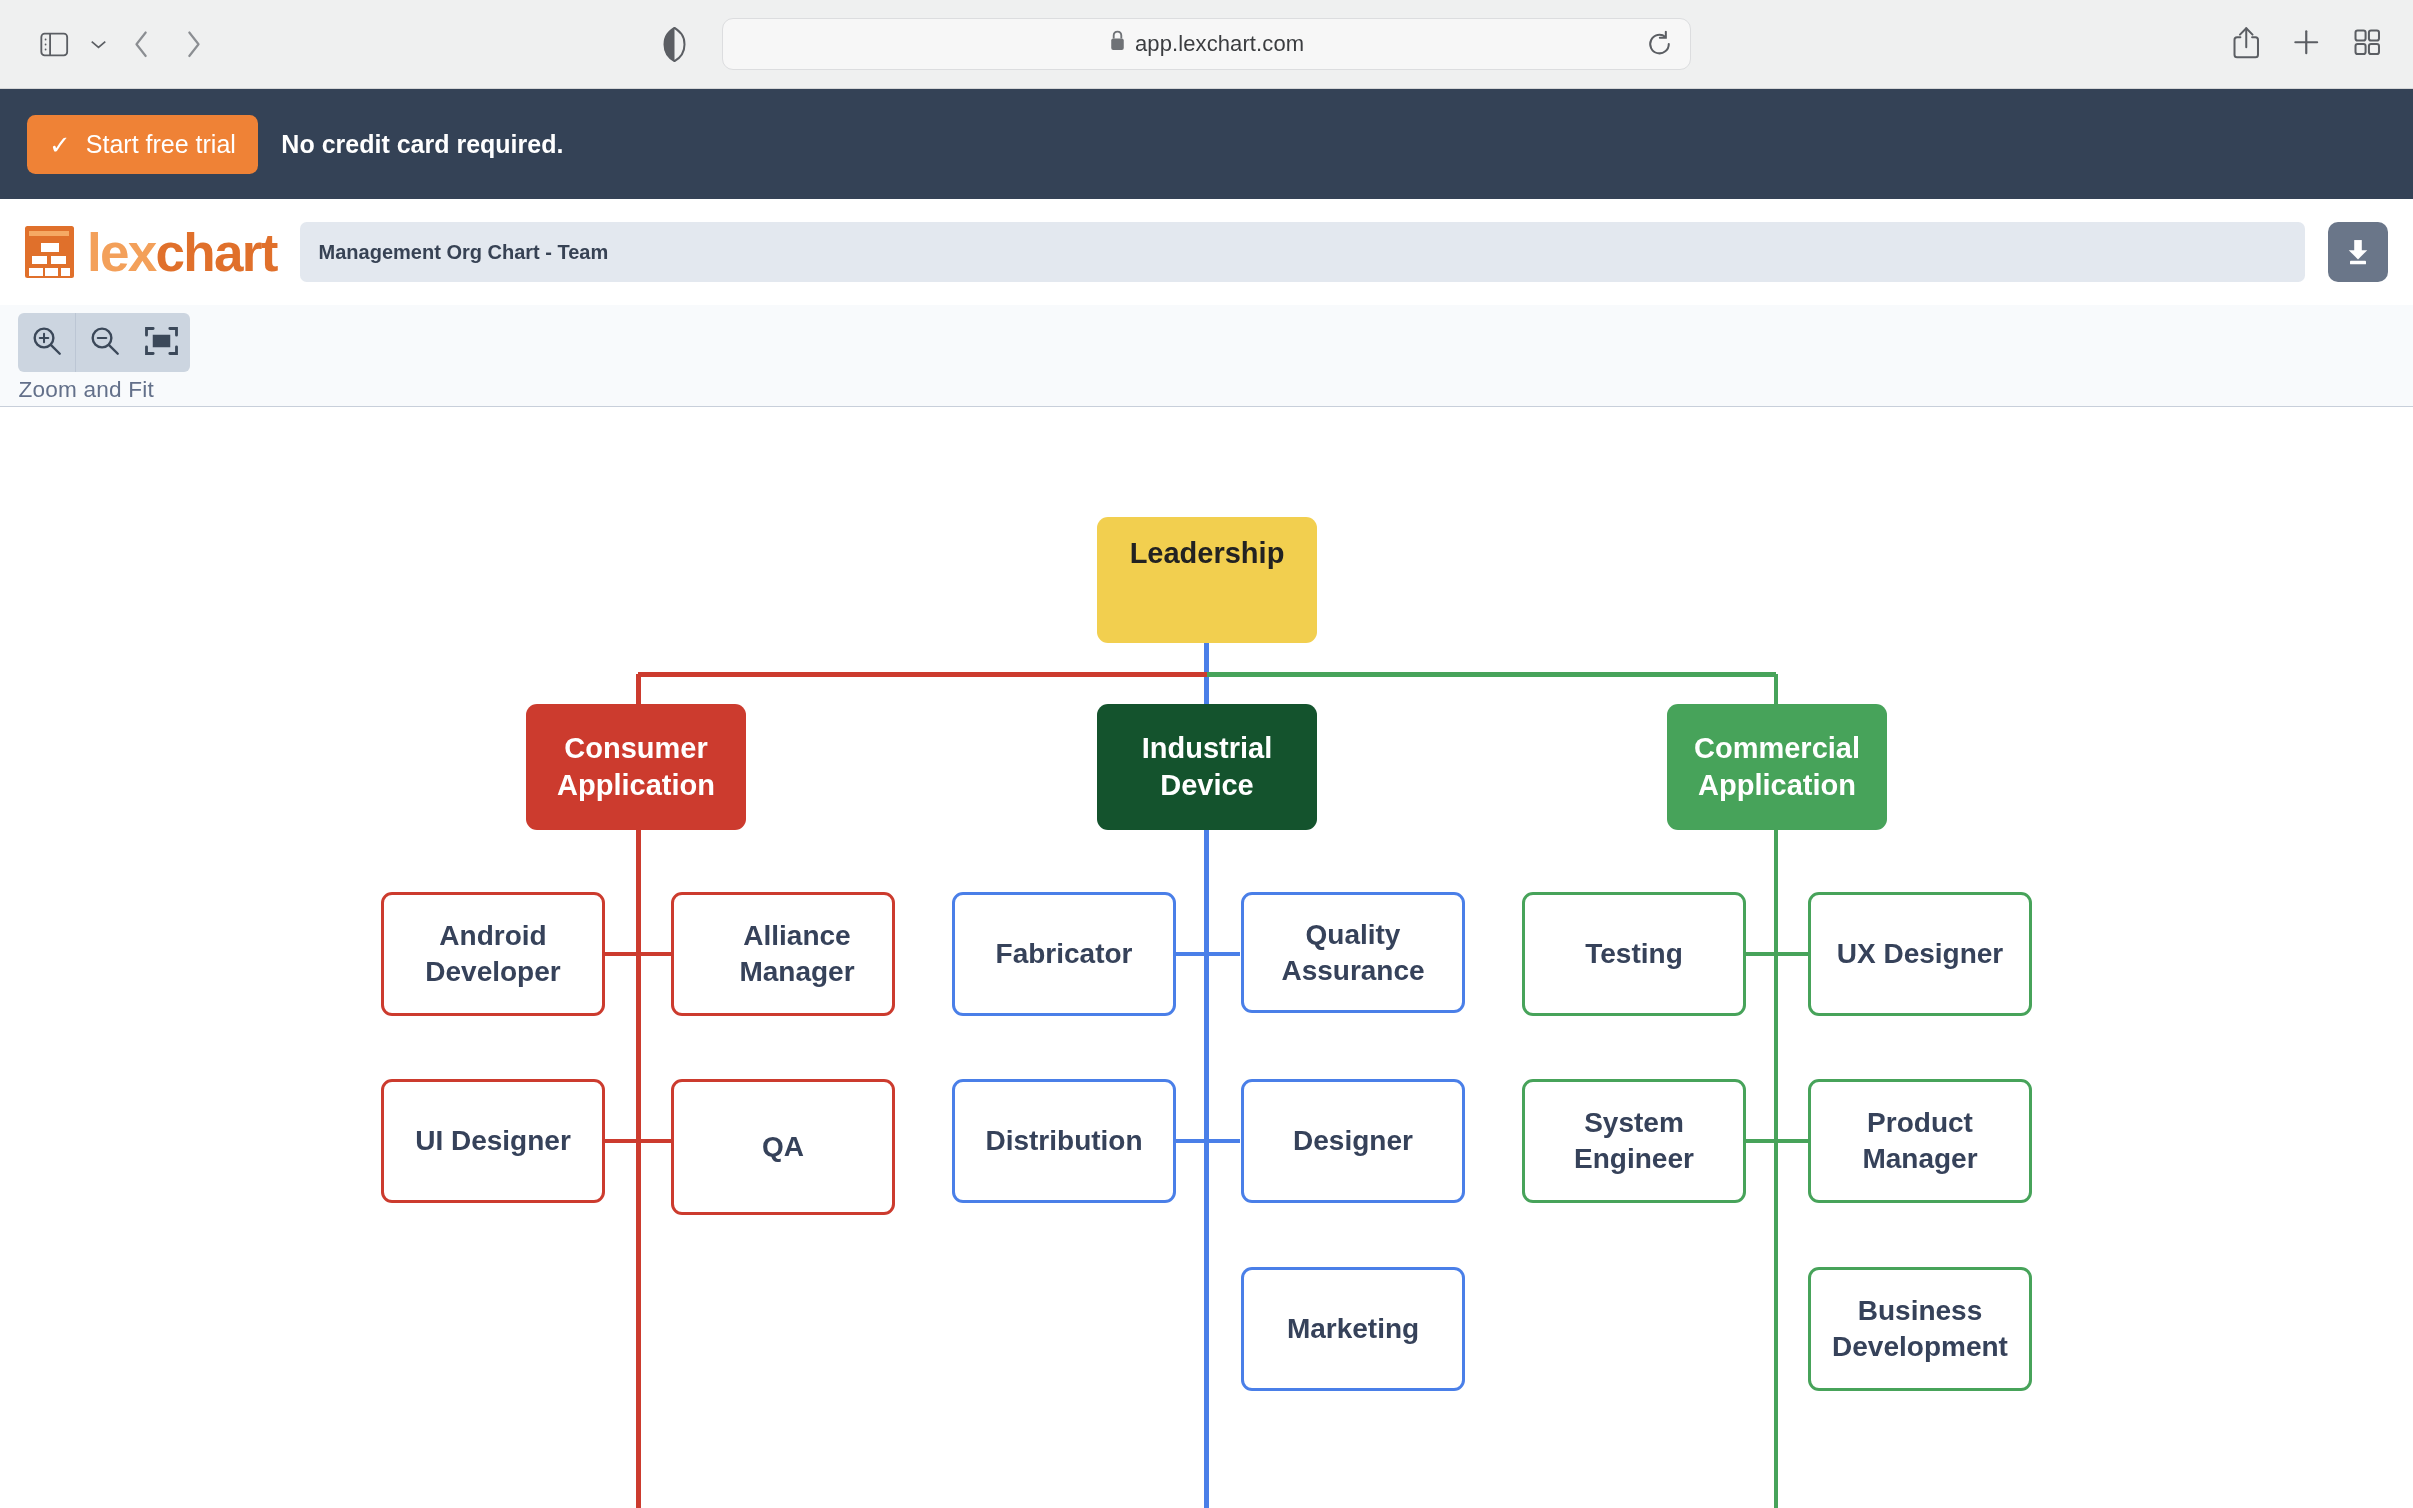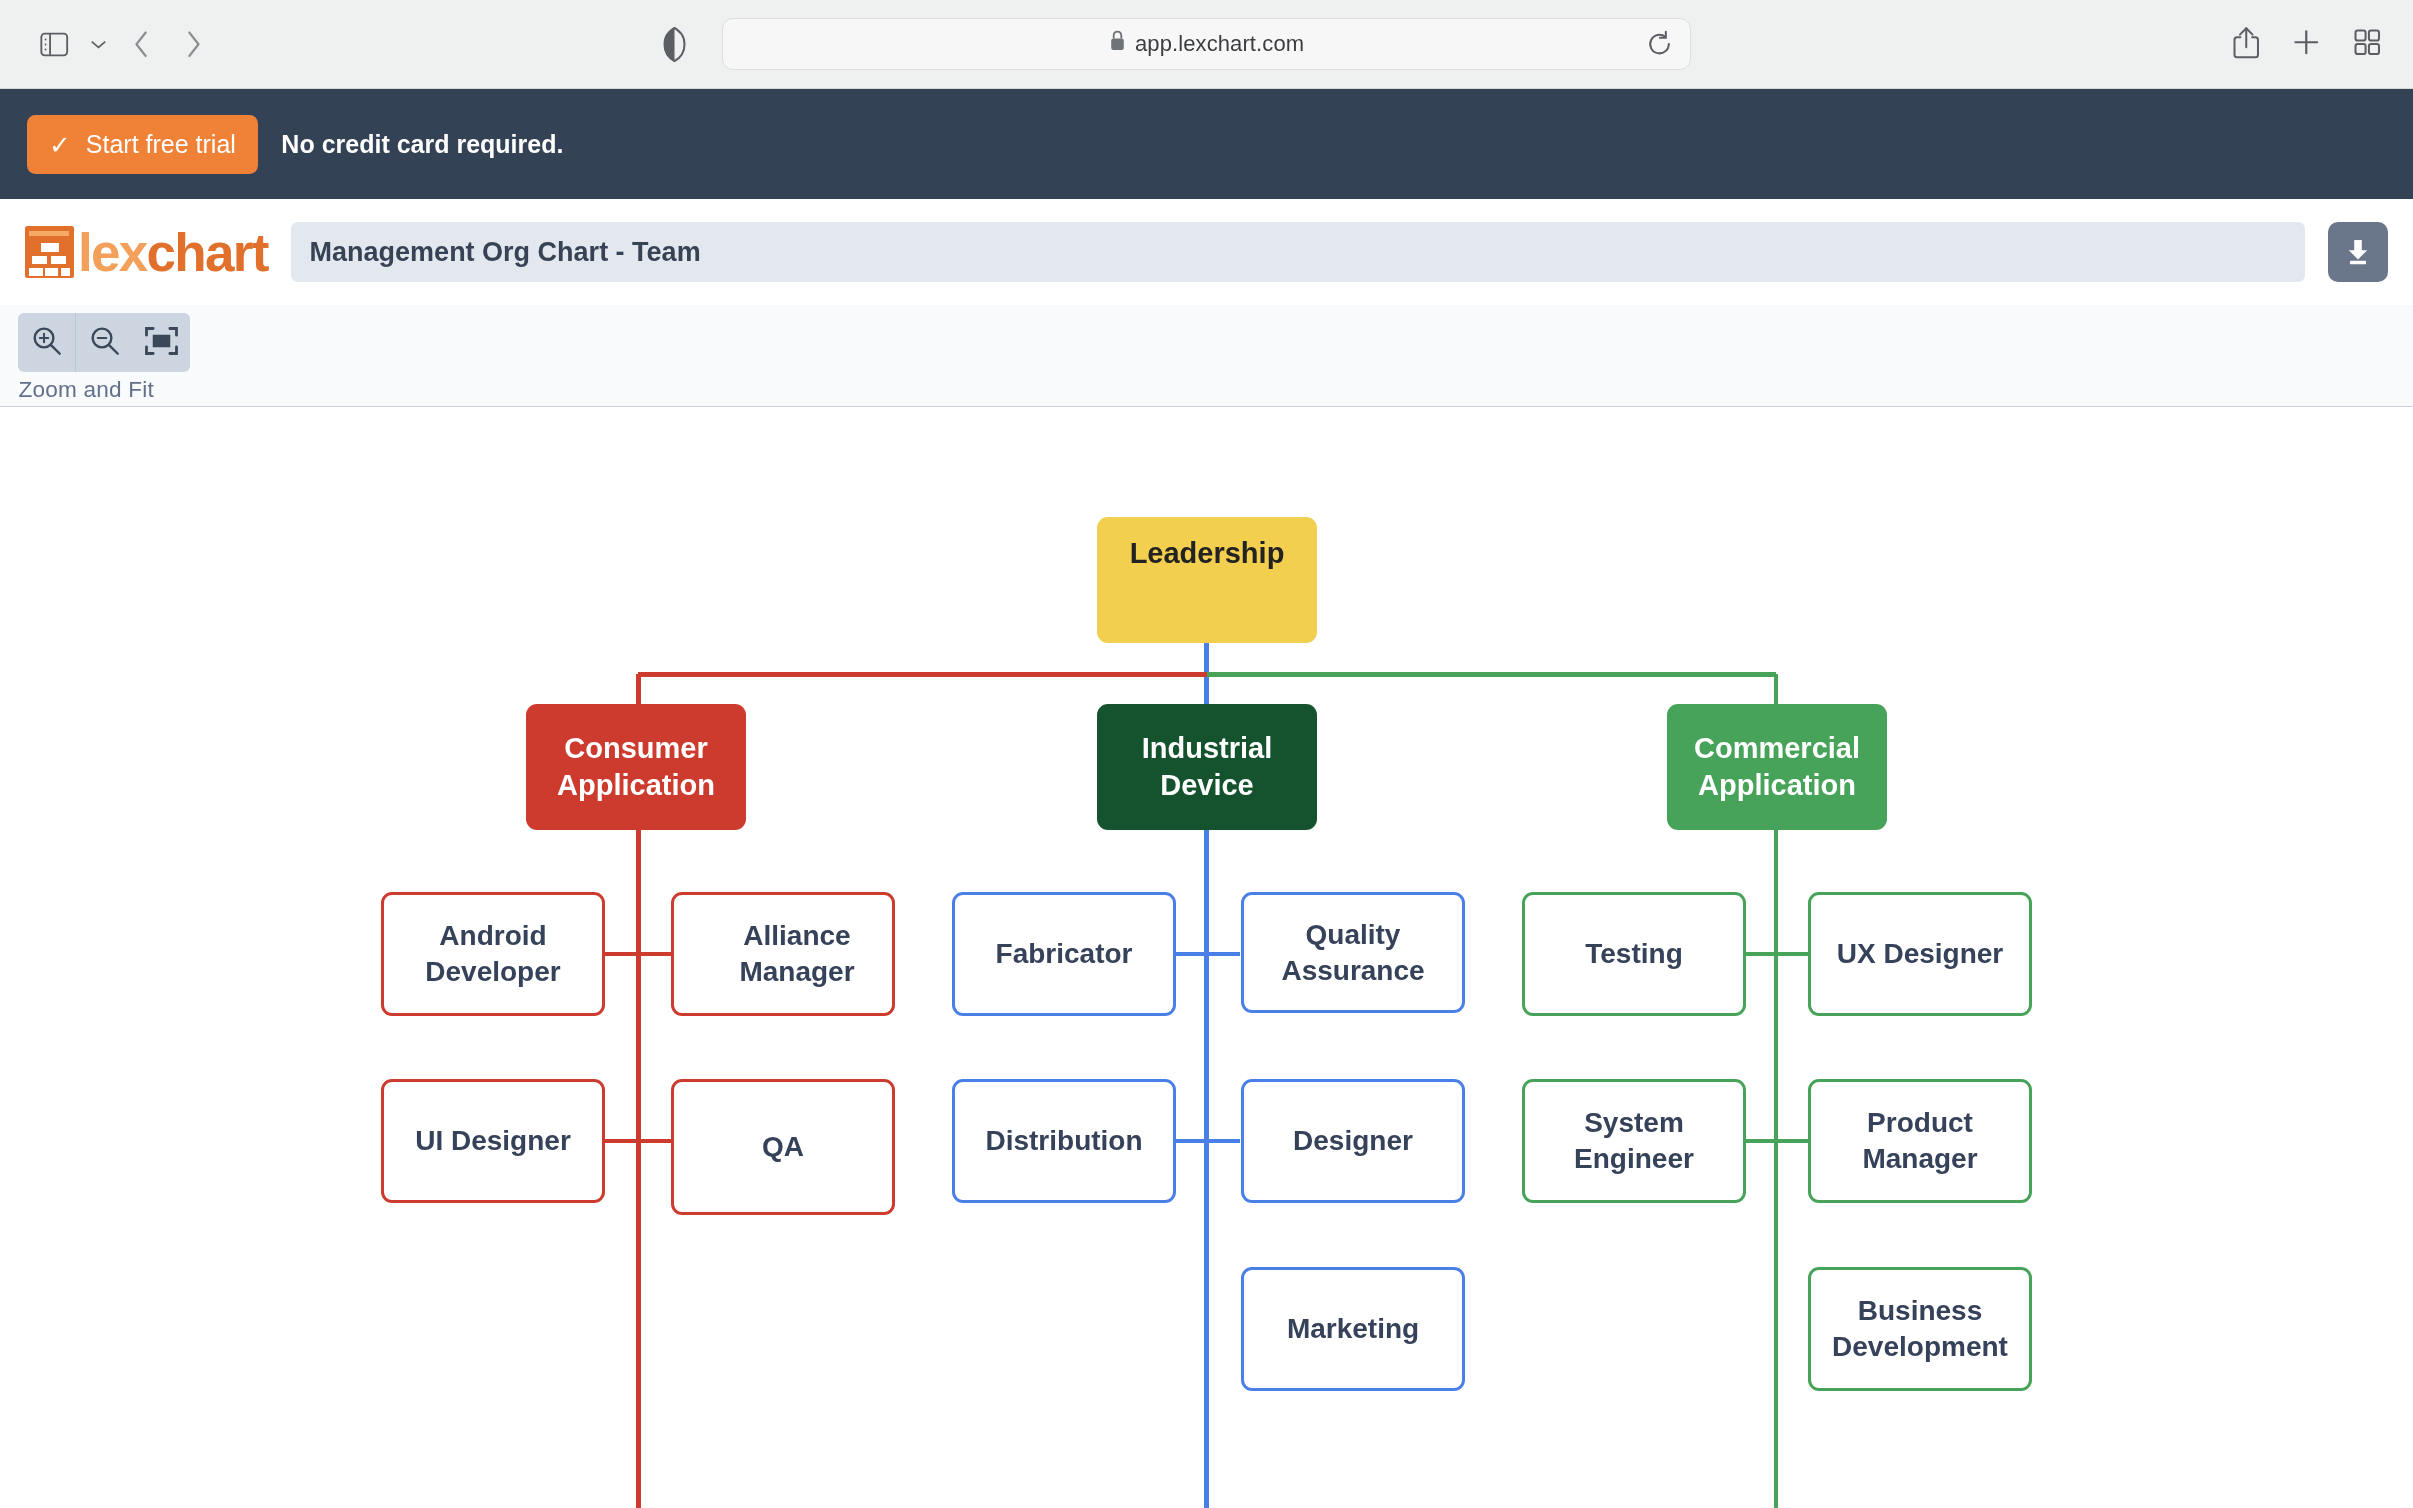--- a/index.html
+++ b/index.html
@@ -70,40 +70,40 @@
 
   
   .app-header {
     position: absolute; left: 0; top: 199px;
     width: 2413px; height: 106px;
     background: #ffffff;
     display: flex; align-items: center;
     padding: 0 25px;
     gap: 23.5px;
   }
-  .logo-wrap { display: flex; align-items: center; gap: 4px; flex: 0 0 auto; }
+  .logo-wrap { display: flex; align-items: center; gap: 13px; flex: 0 0 auto; }
   .logo-mark {
     width: 49px; height: 52px; background: #e0702b;
     border-radius: 2.5px; position: relative; overflow: hidden;
   }
   .logo-mark i { position: absolute; background: #ffffff; display: block; }
   .lm-top  { left: 4.2px; top: 5px;  width: 40px; height: 5px; background: #f5a964 !important; }
   .lm-r1   { left: 16px; top: 17px; width: 17.6px; height: 9.2px; }
   .lm-r2a  { left: 6.7px;  top: 30px; width: 15px; height: 8.4px; }
   .lm-r2b  { left: 26px; top: 30px; width: 15px; height: 8.4px; }
   .lm-r3a  { left: 4.2px;  top: 42px; width: 13.4px; height: 7.5px; }
   .lm-r3b  { left: 20px; top: 42px; width: 13.4px; height: 7.5px; }
   .lm-r3c  { left: 36px; top: 42px; width: 9.2px; height: 7.5px; }
   .logo-text { font-size: 53px; font-weight: bold; letter-spacing: -1.7px; line-height: 1; }
   .logo-lex { color: #f3a05a; }
   .logo-chart { color: #e0702b; }
   .title-field {
     flex: 1 1 auto; height: 60px;
     background: #e3e8ef; border: none; border-radius: 6.7px;
-    font-size: 27px; font-weight: bold; color: #374254;
+    font-size: 20px; font-weight: bold; color: #374254;
     padding: 0 18.4px;
     font-family: "Liberation Sans", sans-serif;
   }
   .download-btn {
     flex: 0 0 auto;
     width: 60px; height: 60px;
     background: #6a7689; border: none; border-radius: 10px;
     color: #ffffff; cursor: pointer;
     display: flex; align-items: center; justify-content: center;
   }

